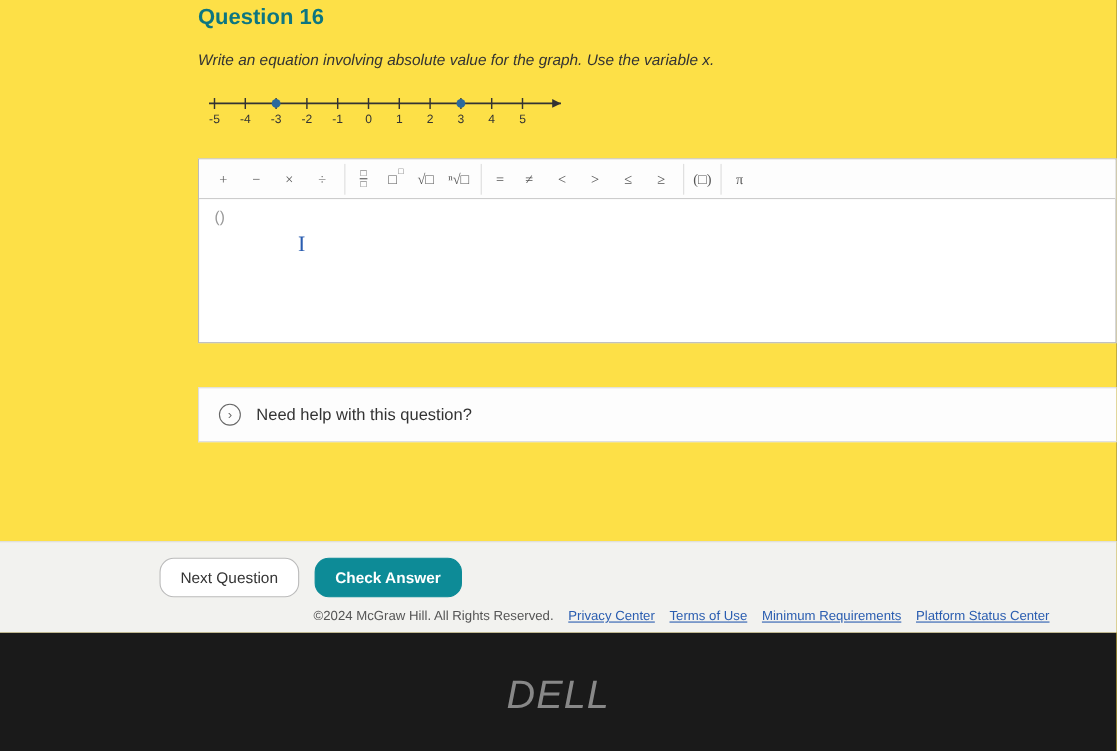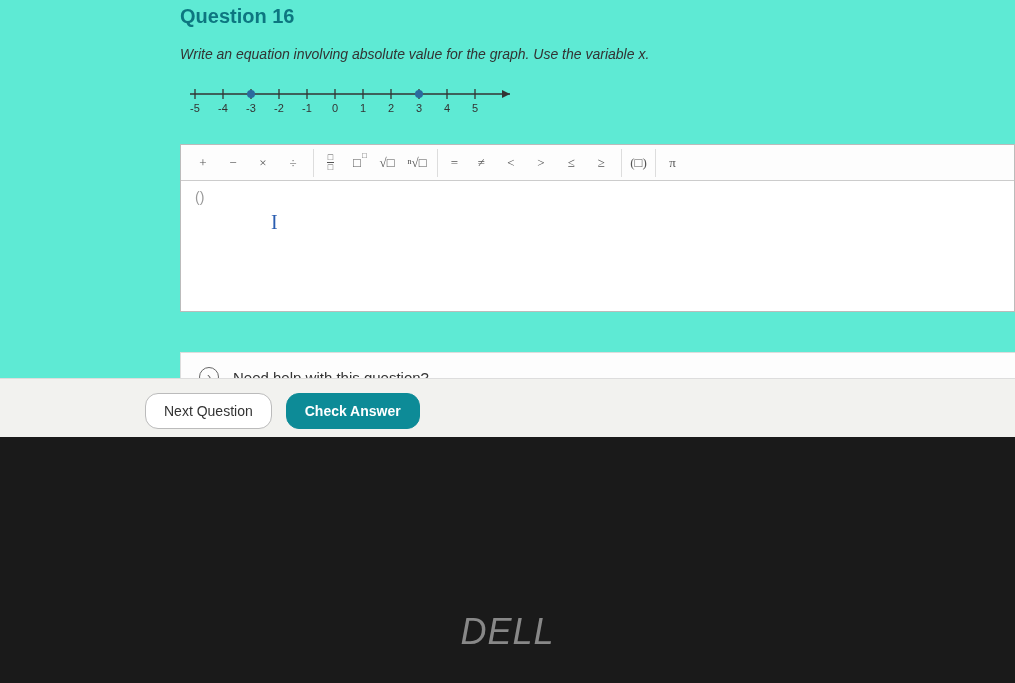--- a/index.html
+++ b/index.html
@@ -9,22 +9,22 @@
       font-family: Arial, Helvetica, sans-serif;
       background: #1a1a1a;
       overflow: hidden;
       position: relative;
     }
     .screen {
       position: absolute;
       top: 0;
       left: 0;
       right: 0;
-      height: 437px;
-      background: #5eead4;
+      height: 575px;
+      background: #fde047;
       color: #333;
     }
     .content {
       padding: 0 0 0 180px;
     }
     .question-title {
       color: #0d7680;
       font-size: 20px;
       font-weight: 600;
       padding-top: 5px;
@@ -264,16 +264,23 @@
       <div class="help-text">Need help with this question?</div>
     </div>
 
   </div>
 
   <div class="bottom-bar">
     <div class="btn-row">
       <button class="btn btn-secondary">Next Question</button>
       <button class="btn btn-primary">Check Answer</button>
     </div>
+    <div class="footer-links">
+      <span>©2024 McGraw Hill. All Rights Reserved.</span>
+      <a>Privacy Center</a>
+      <a>Terms of Use</a>
+      <a>Minimum Requirements</a>
+      <a>Platform Status Center</a>
+    </div>
   </div>
 </div>
 
 <div class="dell-logo">DELL</div>
 
 </body></html>

